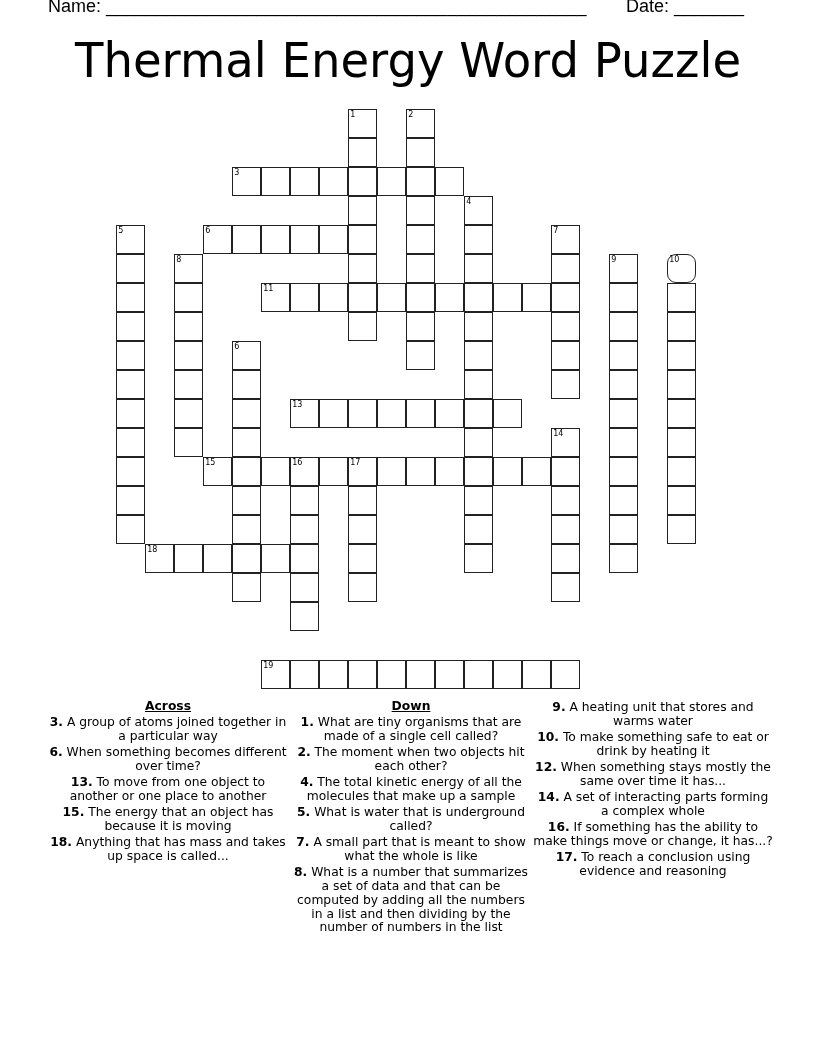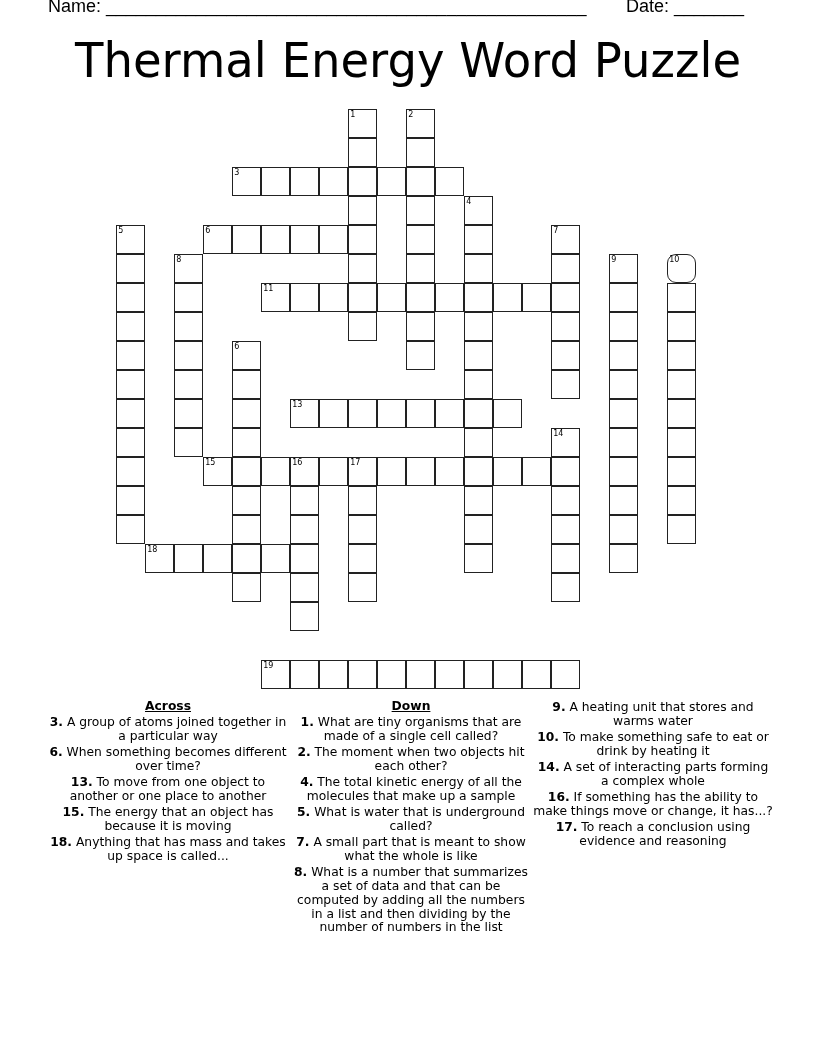--- a/index.html
+++ b/index.html
@@ -238,17 +238,18 @@
       <div class="clue"><b>5.</b><span> What is water that is underground called?</span></div>
       <div class="clue"><b>7.</b><span> A small part that is meant to show what the whole is like</span></div>
       <div class="clue"><b>8.</b><span> What is a number that summarizes a set of data and that can be computed by adding all the numbers in a list and then dividing by the number of numbers in the list</span></div>
     </div>
 </div>
 
 <div class="clues col-down2">
   <div id="down-list-2" style="margin-top:1px;">
       <div class="clue"><b>9.</b><span> A heating unit that stores and warms water</span></div>
       <div class="clue"><b>10.</b><span> To make something safe to eat or drink by heating it</span></div>
+      <div class="clue"><b>12.</b><span> When something stays mostly the same over time it has...</span></div>
       <div class="clue"><b>14.</b><span> A set of interacting parts forming a complex whole</span></div>
       <div class="clue"><b>16.</b><span> If something has the ability to make things move or change, it has...?</span></div>
       <div class="clue"><b>17.</b><span> To reach a conclusion using evidence and reasoning</span></div>
     </div>
 </div>
 
 </body></html>

